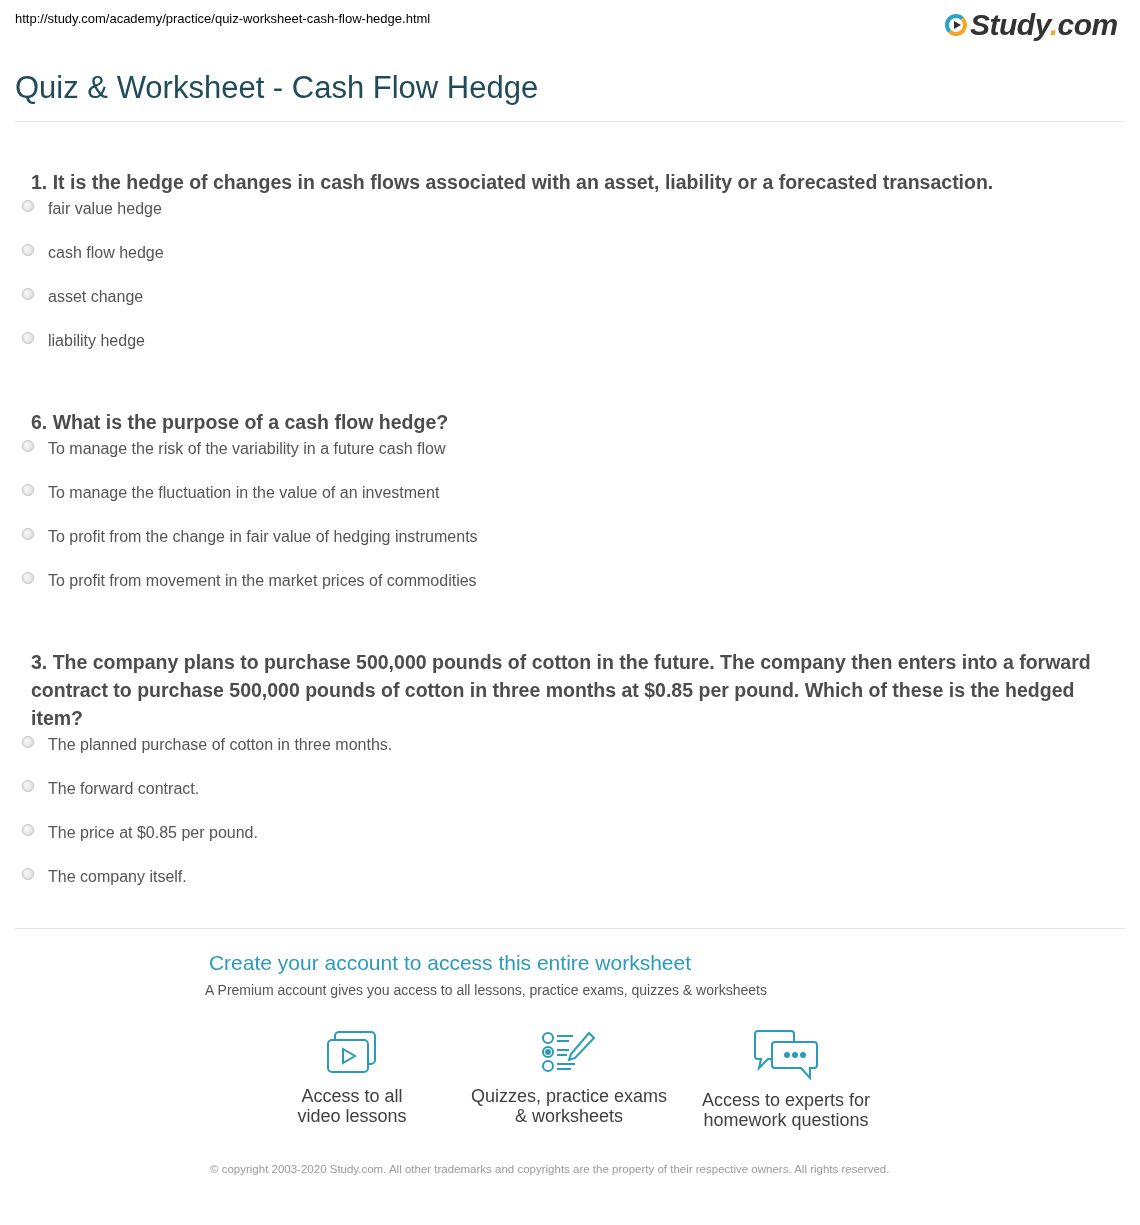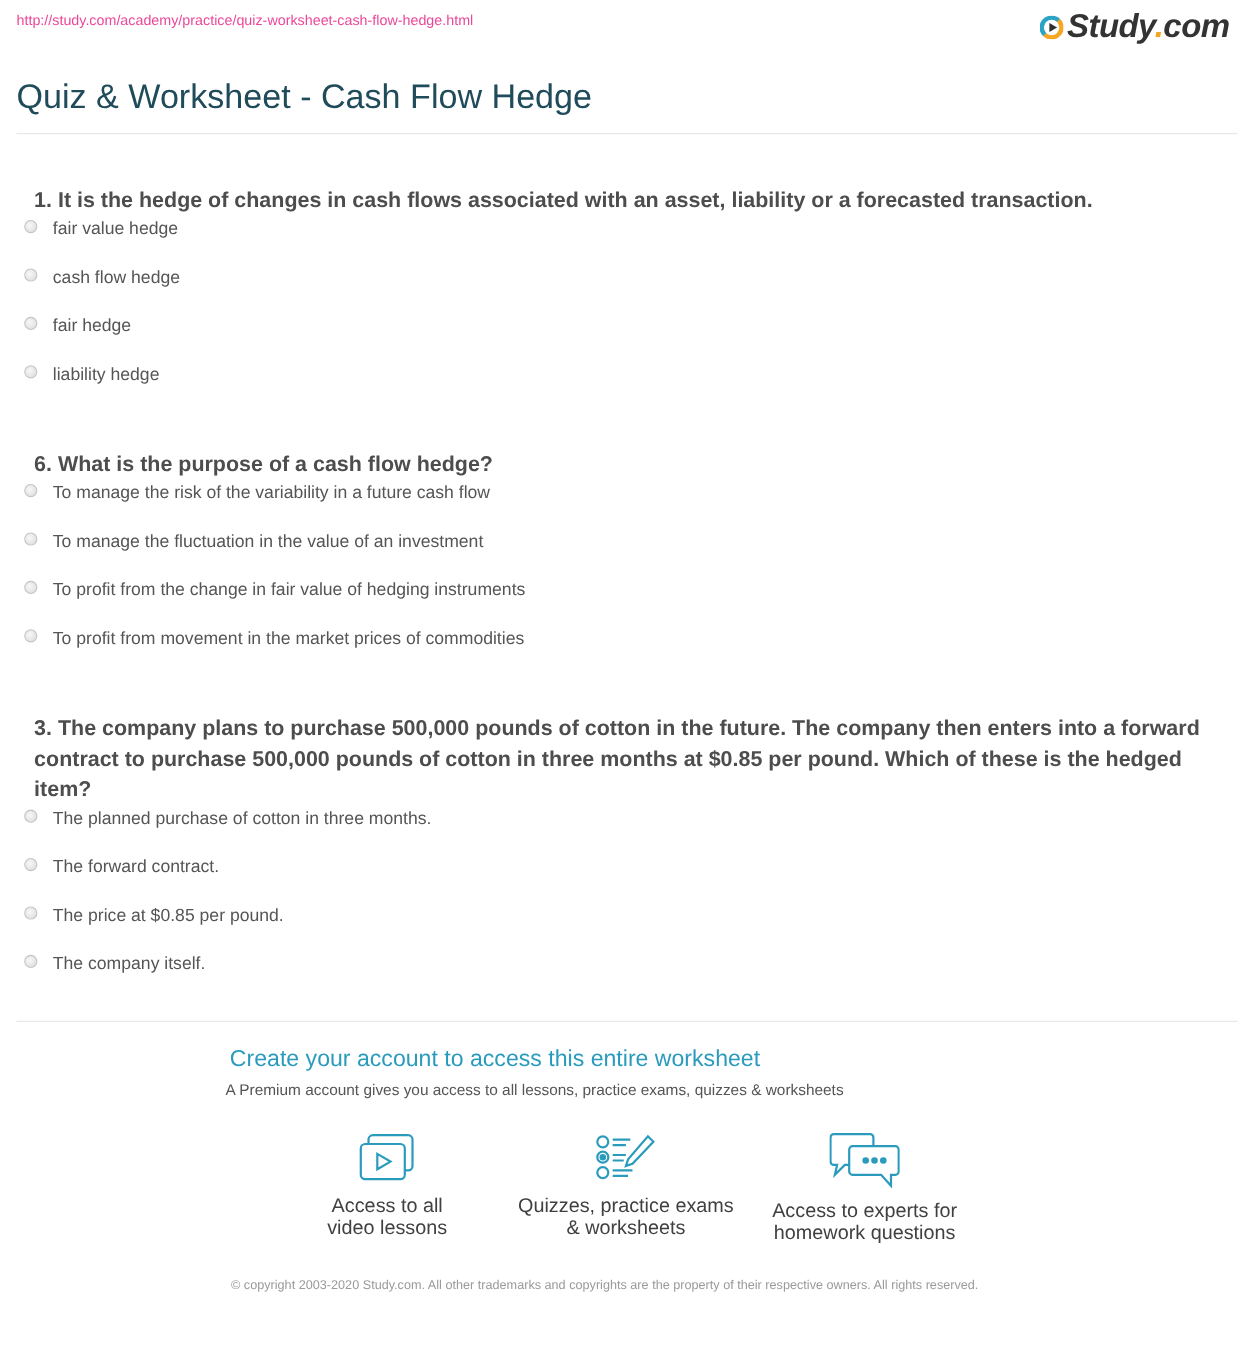--- a/index.html
+++ b/index.html
@@ -1,17 +1,17 @@
 <!DOCTYPE html>
 <html><head>
   <meta charset="utf-8">
   <style>
     html, body { margin: 0; padding: 0; background: #ffffff; }
     body { width: 1140px; height: 1225px; position: relative; font-family: "Liberation Sans", sans-serif; color: #4a4a4a; overflow: hidden; }
-    .url { position: absolute; left: 15px; top: 11px; font-size: 13px; color: #ec4899; text-align: right; }
+    .url { position: absolute; left: 15px; top: 11px; font-size: 13px; color: #000000; text-align: right; }
     .logo { position: absolute; left: 945px; top: 8px; display: flex; align-items: center; }
     .logo-mark { width: 22px; height: 22px; border-radius: 50%; box-sizing: border-box; border: 4px solid #2aa3c4; border-right-color: #f5a623; border-bottom-color: #f5a623; position: relative; margin-right: 3px; }
     .logo-mark::after { content: ""; position: absolute; left: 5px; top: 3px; border-left: 7px solid #2f2f2f; border-top: 4px solid transparent; border-bottom: 4px solid transparent; }
     .logo-text { font-size: 30px; font-weight: bold; color: #333; letter-spacing: -0.5px; font-style: italic; }
     .logo-dot { color: #f5a623; }
     .title { position: absolute; left: 15px; top: 70px; margin: 0; font-size: 31px; font-weight: normal; color: #1f4b5a; }
     .hr1 { position: absolute; left: 15px; right: 15px; top: 121px; height: 1px; background: #e6e6e6; }
     .q { position: absolute; left: 15px; width: 1100px; margin: 16px; font-size: 19.5px; font-weight: bold; color: #4d4d4d; line-height: 28px; }
     .opt { position: absolute; left: 22px; display: flex; font-size: 16px; color: #555; }
     .radio { width: 10px; height: 10px; border-radius: 50%; border: 1px solid #c4c4c4; background: radial-gradient(circle at 40% 40%, #f8f8f8, #d8d8d8); margin-right: 14px; }
@@ -40,21 +40,21 @@
 <label class="opt" style="top:200px">
     <span class="radio"></span>
     <span>fair value hedge</span>
   </label>
 <label class="opt" style="top:244px">
     <span class="radio"></span>
     <span>cash flow hedge</span>
   </label>
 <label class="opt" style="top:288px">
     <span class="radio"></span>
-    <span>fair hedge</span>
+    <span>asset change</span>
   </label>
 <label class="opt" style="top:332px">
     <span class="radio"></span>
     <span>liability hedge</span>
   </label>
 
 <p class="q" style="top:392px">6. What is the purpose of a cash flow hedge?</p>
 <label class="opt" style="top:440px">
     <span class="radio"></span>
     <span>To manage the risk of the variability in a future cash flow</span>

